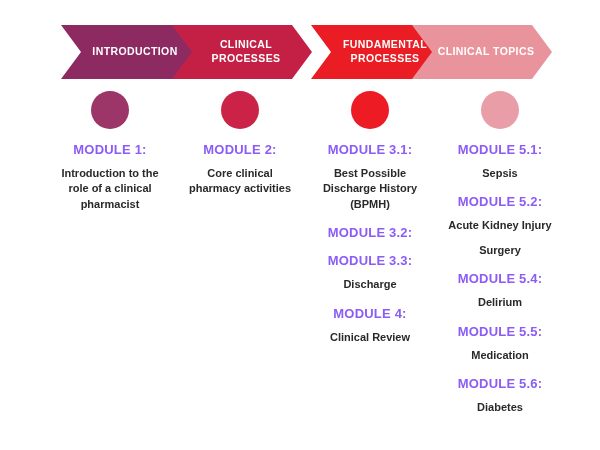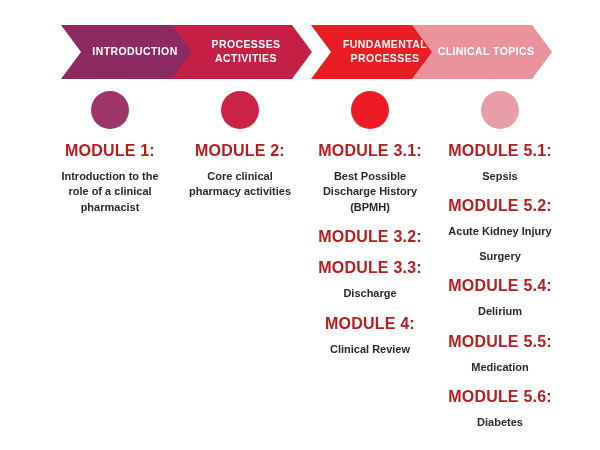--- a/index.html
+++ b/index.html
@@ -18,37 +18,37 @@
   }
   .chev.c0{left:61px}
   .chev.c1{left:172px}
   .chev.c2{left:311px}
   .chev.c3{left:412px}
   
   .columns{position:absolute;left:45px;top:91px;width:520px;display:flex;}
   .col{width:130px;text-align:center;}
   .circle{width:38px;height:38px;border-radius:50%;margin:0 auto;}
   .heading{
-    font-weight:700;font-size:16px;color:#b91c1c;margin:13px 0 0;letter-spacing:.2px;
+    font-weight:700;font-size:13px;color:#8b5cf6;margin:13px 0 0;letter-spacing:.2px;
   }
   .mtext{
     font-weight:700;font-size:11px;color:#2b2829;line-height:1.4;margin:9px 6px 0;
   }
 </style>
 </head>
 <body>
 
 <div class="canvas">
 
   <div class="banner">
     <div class="chev c0" style="background: rgb(142, 42, 98);">
       <span>INTRODUCTION</span>
     </div>
     <div class="chev c1" style="background: rgb(196, 32, 69);">
-      <span>PROCESSES ACTIVITIES</span>
+      <span>CLINICAL PROCESSES</span>
     </div>
     <div class="chev c2" style="background: rgb(233, 29, 35);">
       <span>FUNDAMENTAL PROCESSES</span>
     </div>
     <div class="chev c3" style="background: rgb(233, 147, 157);">
       <span>CLINICAL TOPICS</span>
     </div>
   </div>
 
   <div class="columns">

